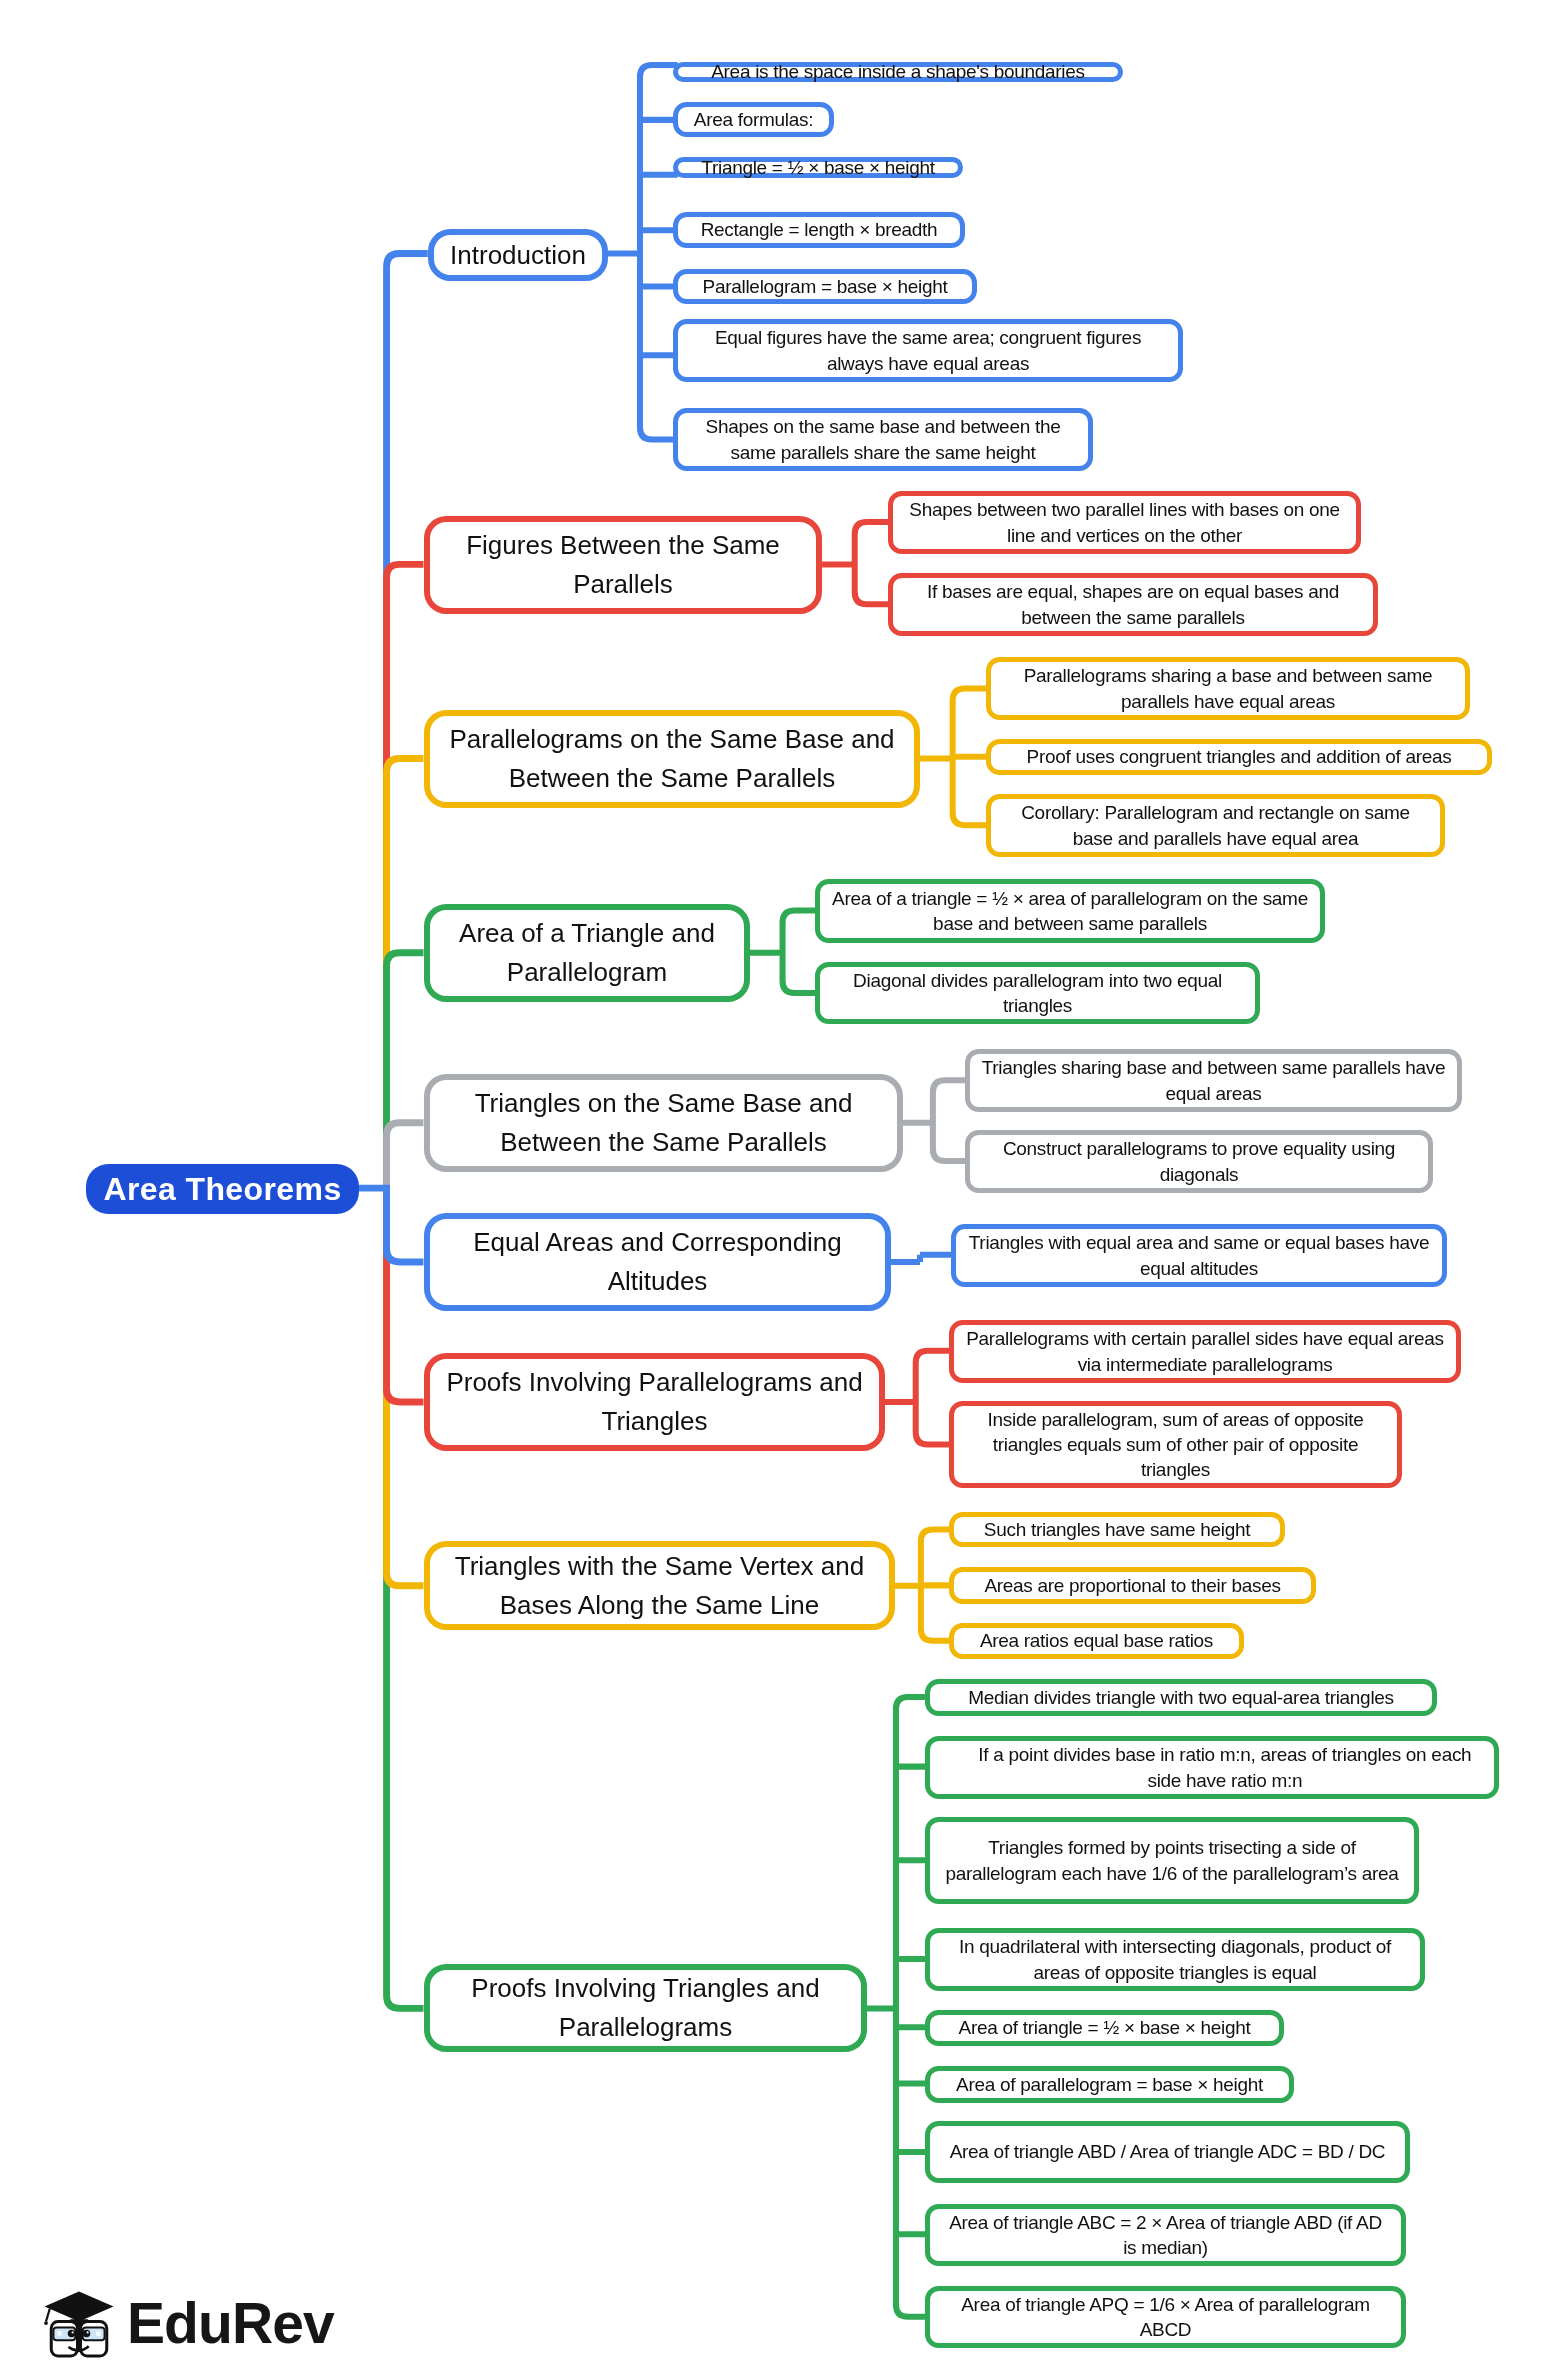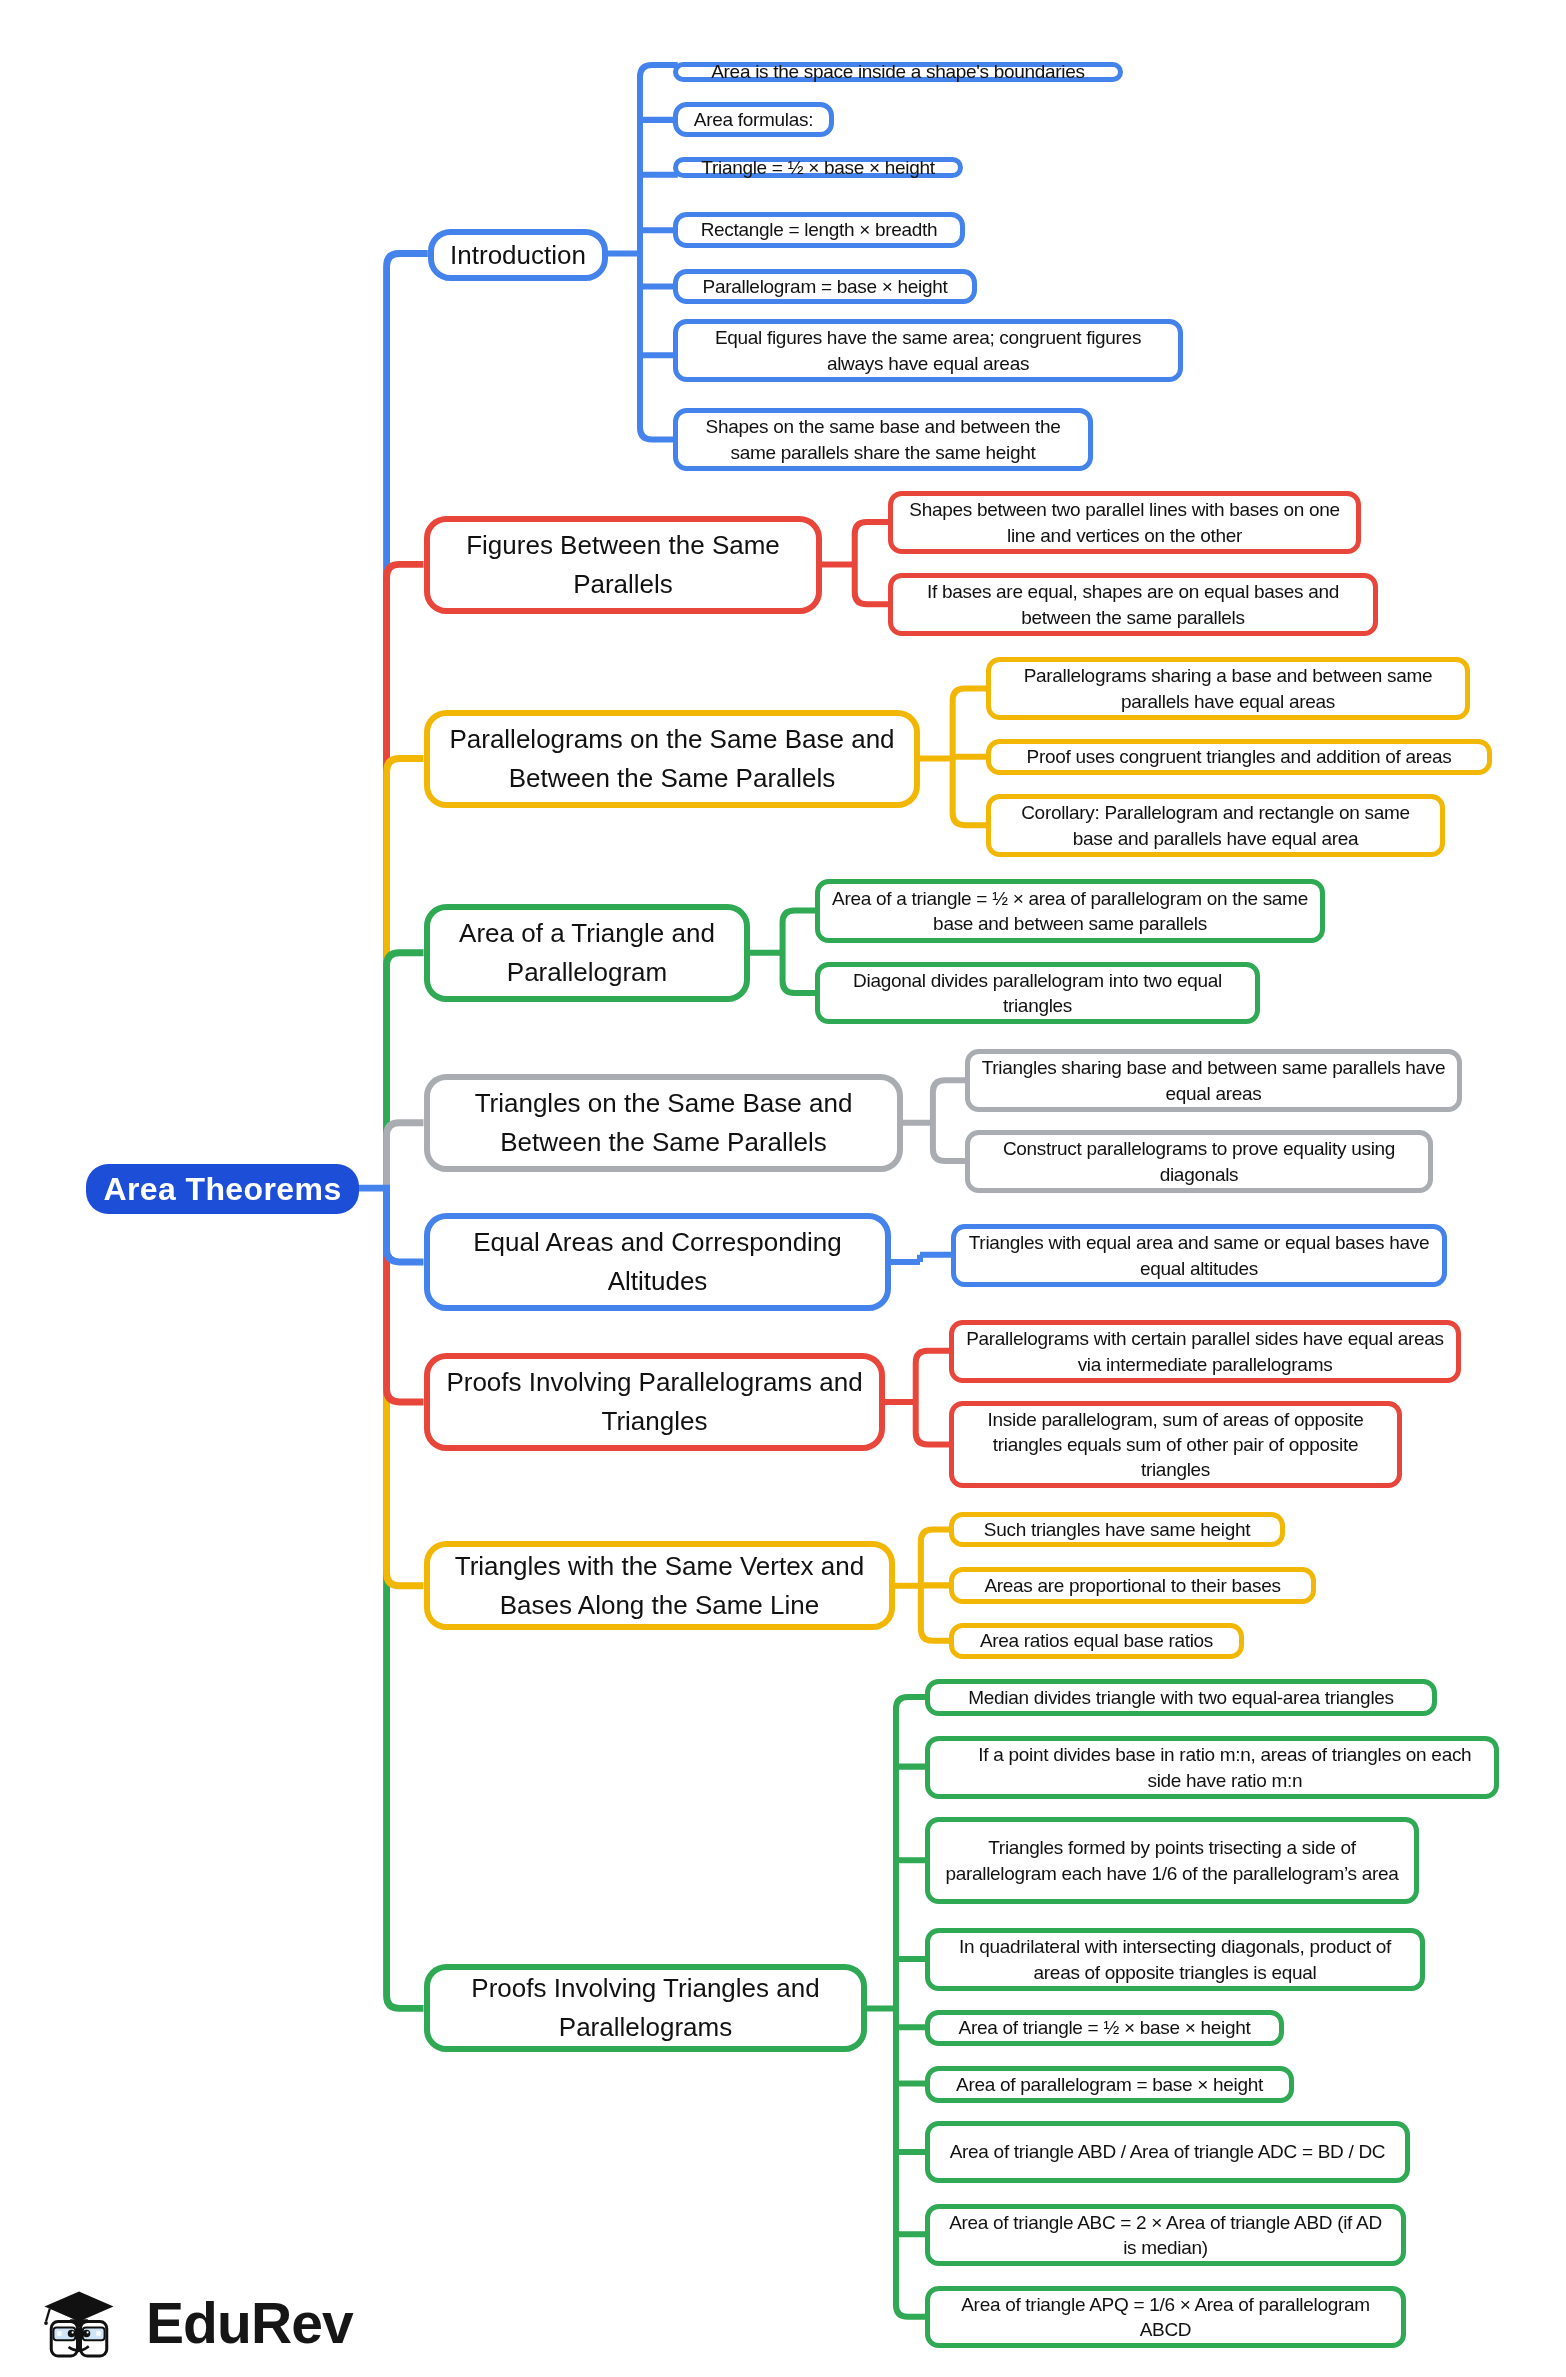--- a/index.html
+++ b/index.html
@@ -16,21 +16,21 @@
   }
   .branch{
     border:6px solid #000;border-radius:22.3px;
     font-size:26px;line-height:1.5;padding:20px 12px;
   }
   .root{
     position:absolute;box-sizing:border-box;background:#060606;color:#ffffff;
     border-radius:22.3px;font-weight:bold;font-size:32px;letter-spacing:0.4px;
     display:flex;align-items:center;justify-content:center;text-align:center;
   }
-  .logo{position:absolute;left:41px;top:2287px;display:flex;align-items:center;gap:29px;}
+  .logo{position:absolute;left:41px;top:2287px;display:flex;align-items:center;gap:10px;}
   .logo-text{font-size:57px;font-weight:bold;color:#161616;letter-spacing:-0.9px;}
 </style>
 </head>
 <body>
 
 <div class="canvas">
 
   <svg id="conn" class="connectors" width="1566" height="2377" viewBox="0 0 1823 2767">
       <path d="M 498 295 H 465 Q 450 295 450 310 V 1383" stroke="#4583ec" stroke-width="8" fill="none"></path>
       <path d="M 703 295 H 745" stroke="#4583ec" stroke-width="7" fill="none"></path>

